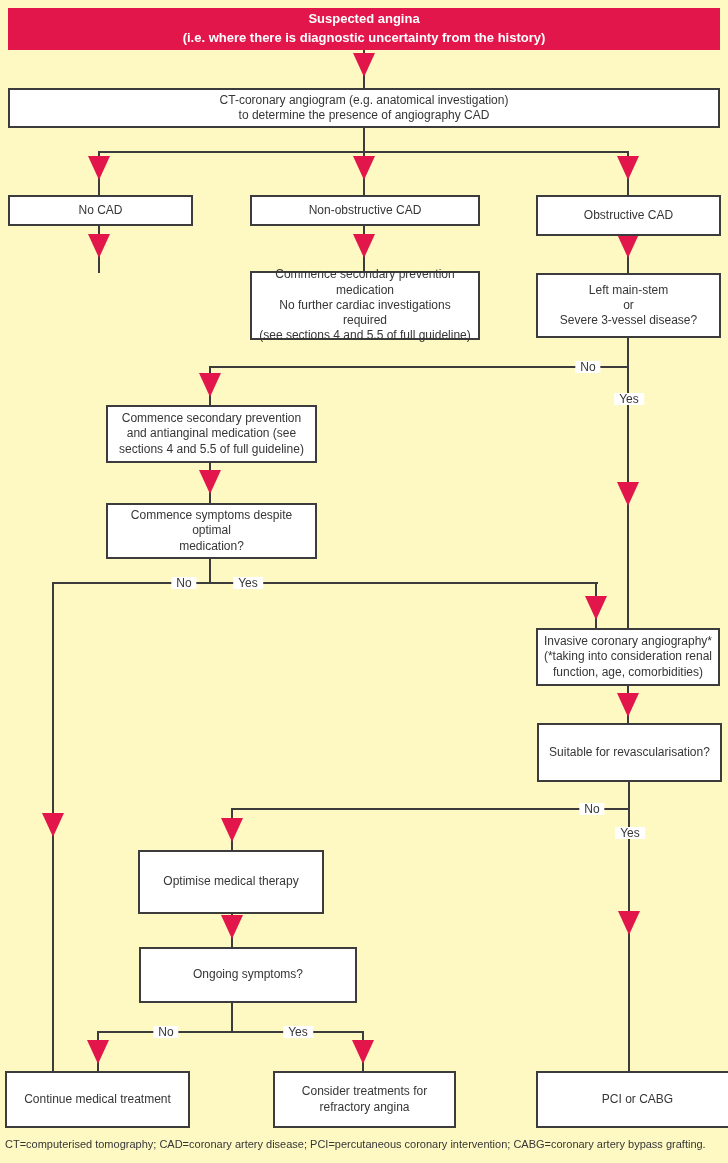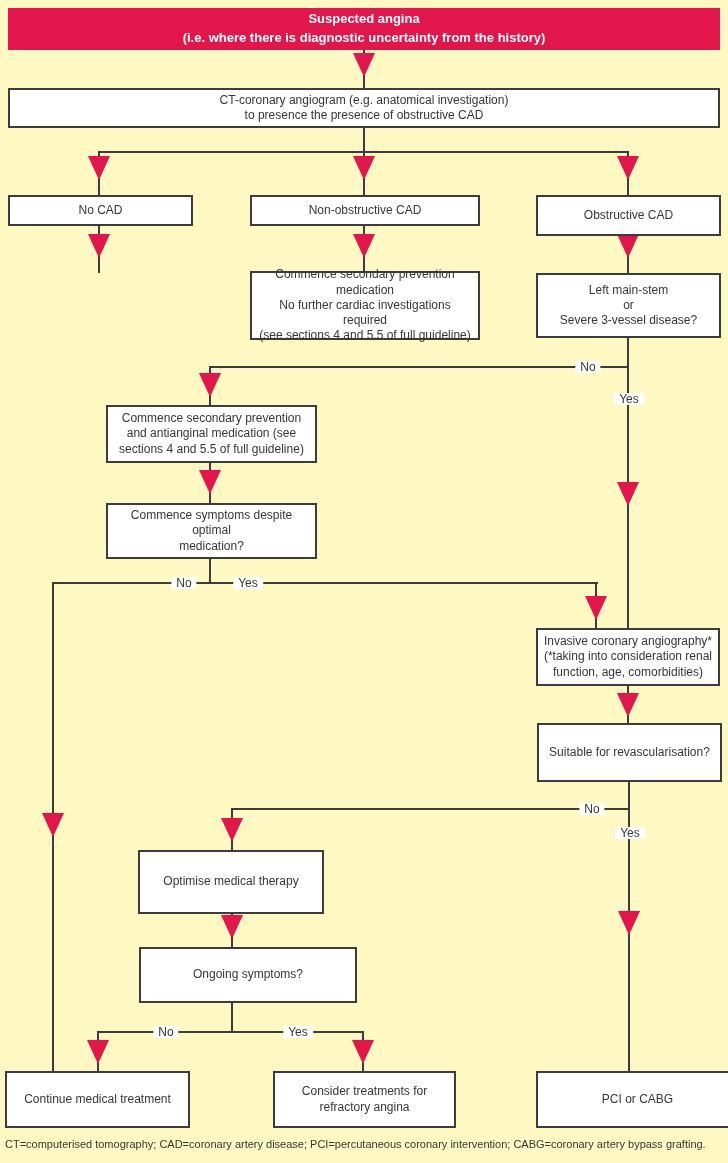--- a/index.html
+++ b/index.html
@@ -87,21 +87,21 @@
   <div class="arr" style="left:221px;top:915px"></div>
   <div class="arr" style="left:87px;top:1040px"></div>
   <div class="arr" style="left:352px;top:1040px"></div>
 
   <div class="header-node" style="left:8px;top:8px;width:712px;height:42px">
     <span>Suspected angina</span>
     <span>(i.e. where there is diagnostic uncertainty from the history)</span>
   </div>
 
   <div class="node" style="left:8px;top:88px;width:712px;height:40px">CT-coronary angiogram (e.g. anatomical investigation)
-to presence the presence of obstructive CAD</div>
+to determine the presence of angiography CAD</div>
 
   <div class="node" style="left:8px;top:195px;width:185px;height:31px">No CAD</div>
   <div class="node" style="left:250px;top:195px;width:230px;height:31px">Non-obstructive CAD</div>
   <div class="node" style="left:536px;top:195px;width:185px;height:41px">Obstructive CAD</div>
 
   <div class="node" style="left:250px;top:271px;width:230px;height:69px">Commence secondary prevention
 medication
 No further cardiac investigations required
 (see sections 4 and 5.5 of full guideline)</div>
   <div class="node" style="left:536px;top:273px;width:185px;height:65px">Left main-stem

